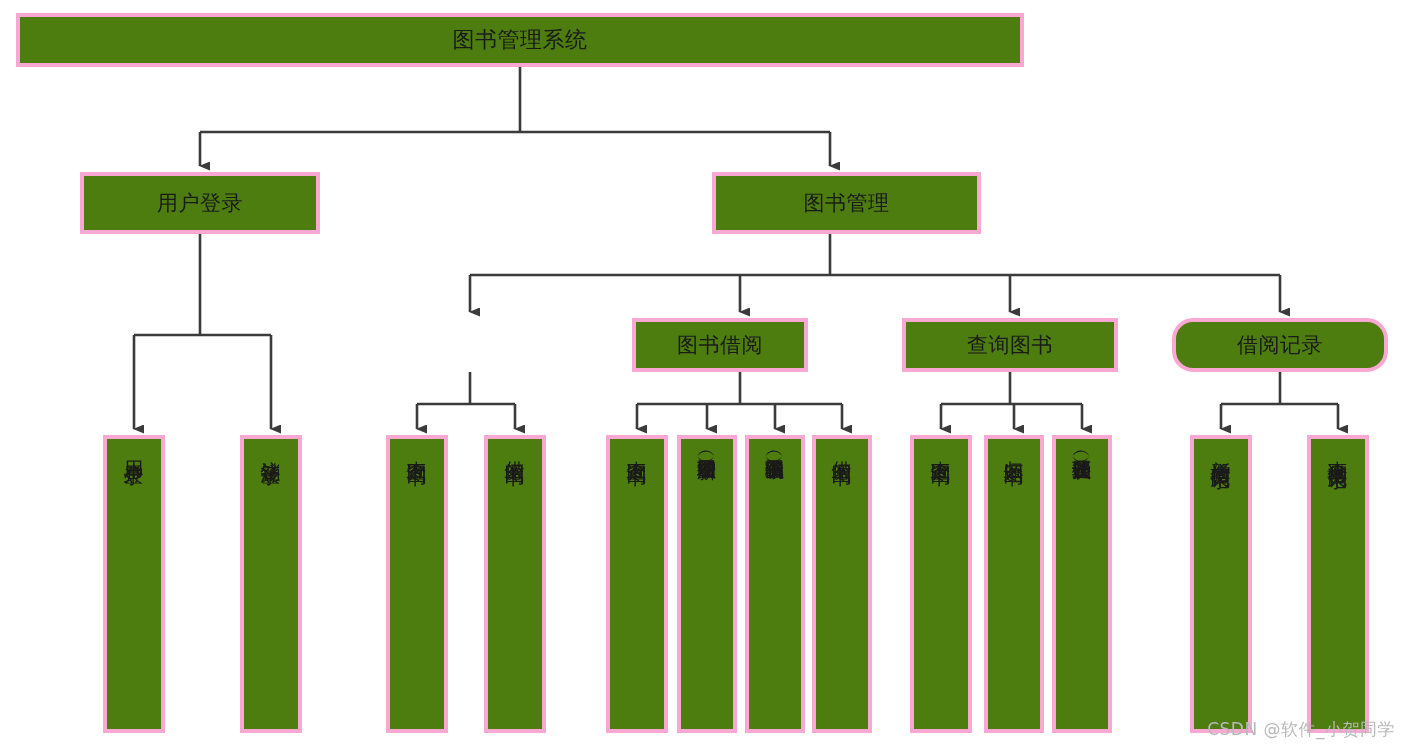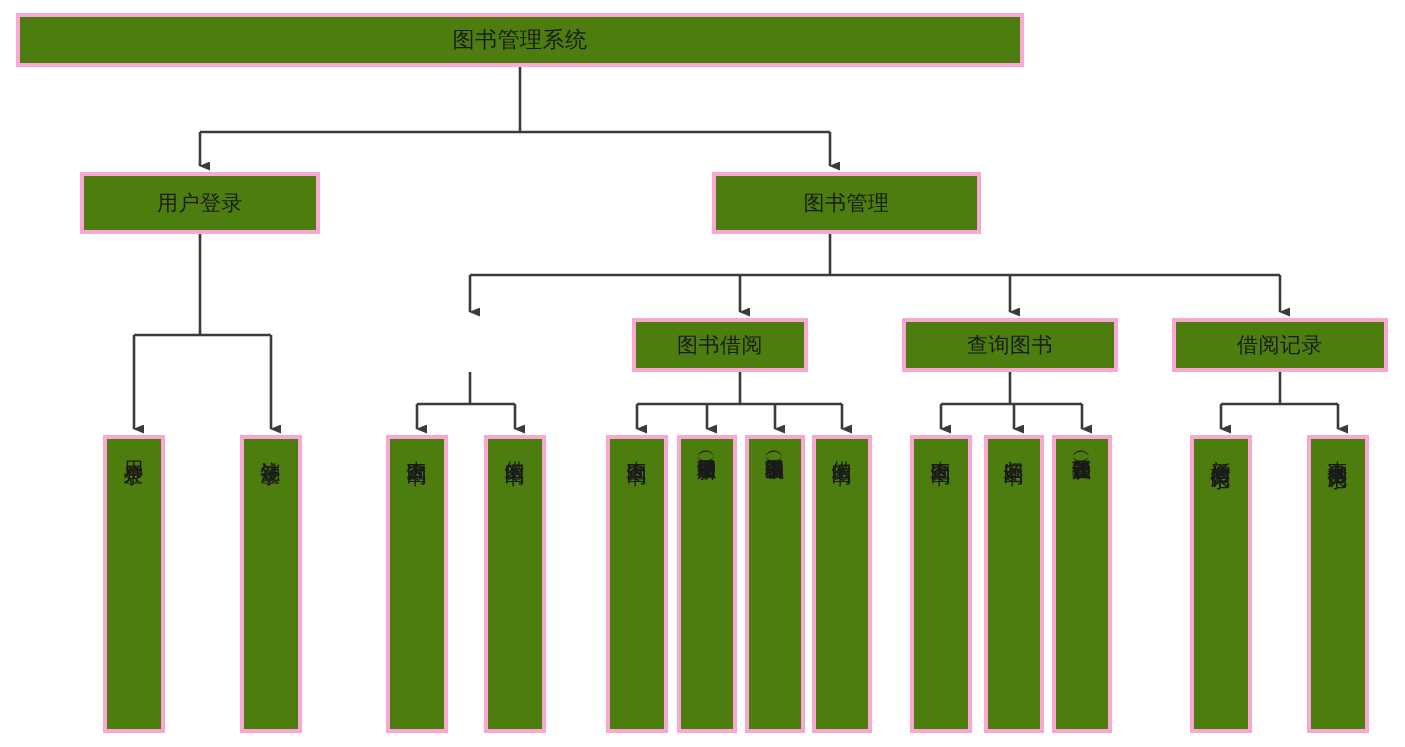--- a/index.html
+++ b/index.html
@@ -145,21 +145,21 @@
   <div class="node horiz" style="left:712px; top:172px; width:269px; height:62px;">
     <span class="lbl">图书管理</span>
   </div>
 
   <div class="node horiz" style="left:632px; top:318px; width:176px; height:54px;">
     <span class="lbl">图书借阅</span>
   </div>
   <div class="node horiz" style="left:902px; top:318px; width:216px; height:54px;">
     <span class="lbl">查询图书</span>
   </div>
-  <div class="node horiz" style="left:1172px; top:318px; width:216px; height:54px;">
+  <div class="node horiz" style="left:1172px; top:318px; width:216px; height:54px;border-radius:21px;">
     <span class="lbl">借阅记录</span>
   </div>
 
   <div class="node vert" style="left:103px; top:435px; width:62px; height:298px;">
     <span class="lbl">用户登录</span>
   </div>
   <div class="node vert" style="left:240px; top:435px; width:62px; height:298px;">
     <span class="lbl">注销登录</span>
   </div>
   <div class="node vert" style="left:386px; top:435px; width:62px; height:298px;">
@@ -189,14 +189,15 @@
   <div class="node vert tight" style="left:1052px; top:435px; width:60px; height:298px;">
     <span class="lbl">确认归还（管理员）</span>
   </div>
   <div class="node vert" style="left:1190px; top:435px; width:62px; height:298px;">
     <span class="lbl">新增借阅记录</span>
   </div>
   <div class="node vert" style="left:1307px; top:435px; width:62px; height:298px;">
     <span class="lbl">查询借阅记录</span>
   </div>
 
+  <div id="watermark">CSDN @软件_小贺同学</div>
 
 </div>
 
 </body></html>

